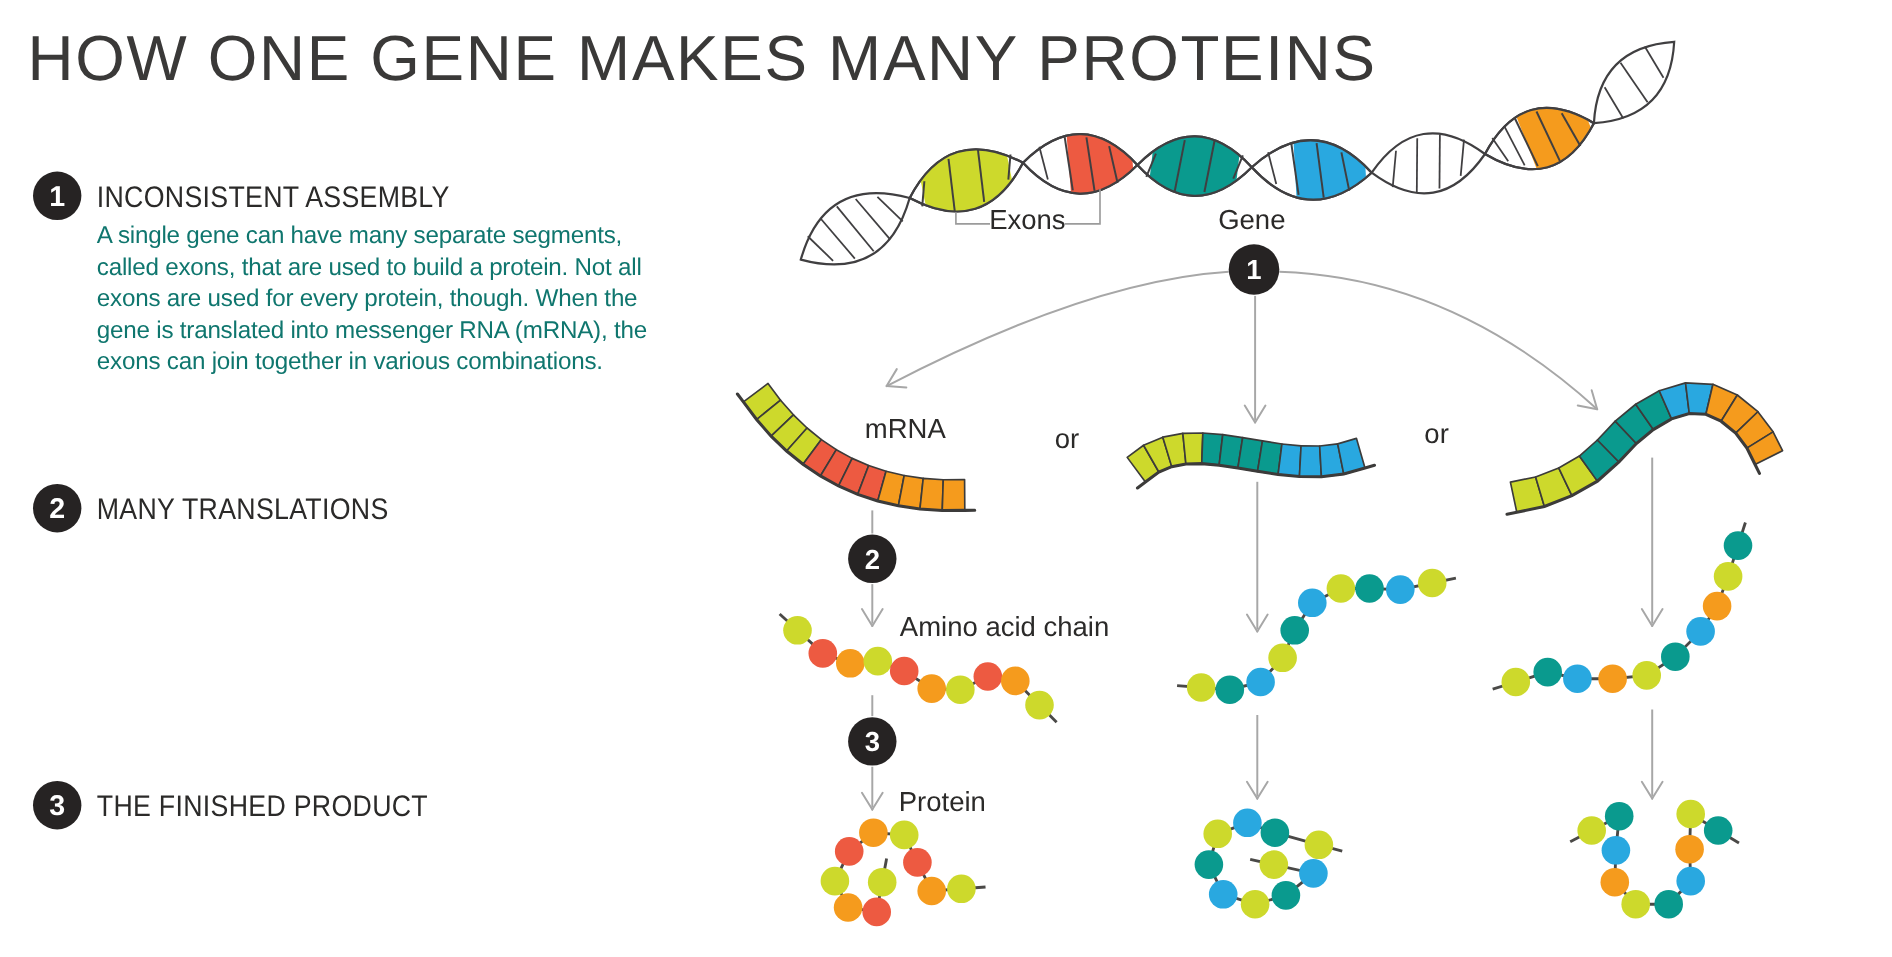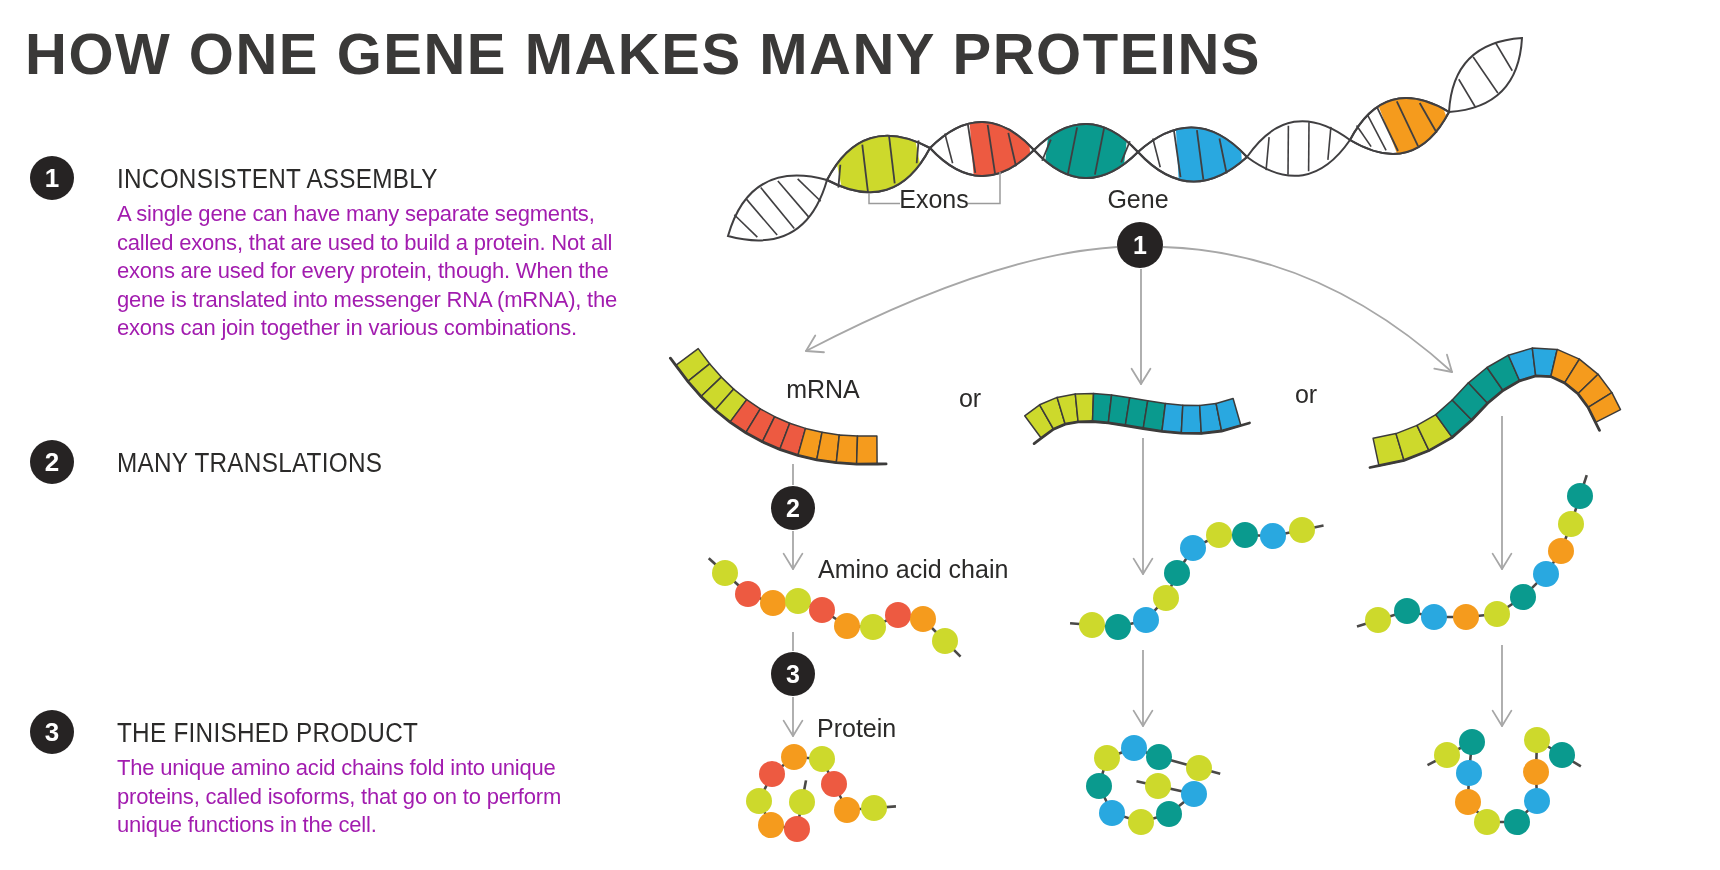--- a/index.html
+++ b/index.html
@@ -1,29 +1,29 @@
 <!DOCTYPE html>
 <html><head>
 <meta charset="utf-8">
 <style>
   * { margin:0; padding:0; box-sizing:border-box; }
   html,body { background:#ffffff; }
   .stage { position:relative; width:1720px; height:870px; background:#fff; overflow:hidden;
            font-family:"Liberation Sans", sans-serif; }
-  .title { position:absolute; left:25px; top:20px; font-size:58px; font-weight:700;
+  .title { position:absolute; left:25px; top:20px; font-size:58px; font-weight:400;
            letter-spacing:1.5px; color:#3a3938; white-space:nowrap; }
   #diagram { position:absolute; left:0; top:0; }
   .sec { position:absolute; left:30px; display:flex; gap:14px; width:620px; }
   .badge { flex:0 0 auto; width:44px; height:44px; border-radius:50%; background:#262323;
            color:#fff; font-size:26px; font-weight:700; display:flex; align-items:center;
            justify-content:center; }
-  .sec-txt { flex:1 1 auto;margin-left:29px; }
+  .sec-txt { flex:1 1 auto; }
   .sec-h { font-size:27px; font-weight:400; letter-spacing:0.3px; color:#2b2a29; margin-top:8px;
            transform:scaleX(0.9); transform-origin:left center; white-space:nowrap; }
-  .sec-b { font-size:22px; line-height:28.6px; color:#a21caf; width:510px; margin-top:5px;
+  .sec-b { font-size:22px; line-height:28.6px; color:#0f766e; width:510px; margin-top:5px;
            letter-spacing:-0.2px; }
   svg text { font-family:"Liberation Sans", sans-serif; }
   .lbl { font-size:25px; fill:#2b2a29; }
   .lbl-m { text-anchor:middle; }
   .badge-c { fill:#262323; }
   .badge-t { fill:#fff; font-size:25px; font-weight:700; text-anchor:middle; }
 </style>
 </head>
 <body>
 
@@ -276,16 +276,15 @@
     <div class="badge">2</div>
     <div class="sec-txt">
       <h2 class="sec-h">MANY TRANSLATIONS</h2>
     </div>
   </section>
 
   <section class="sec" style="top:710px">
     <div class="badge">3</div>
     <div class="sec-txt">
       <h2 class="sec-h">THE FINISHED PRODUCT</h2>
-      <p class="sec-b">The unique amino acid chains fold into unique proteins, called isoforms, that go on to perform unique functions in the cell.</p>
     </div>
   </section>
 </div>
 
 </body></html>

